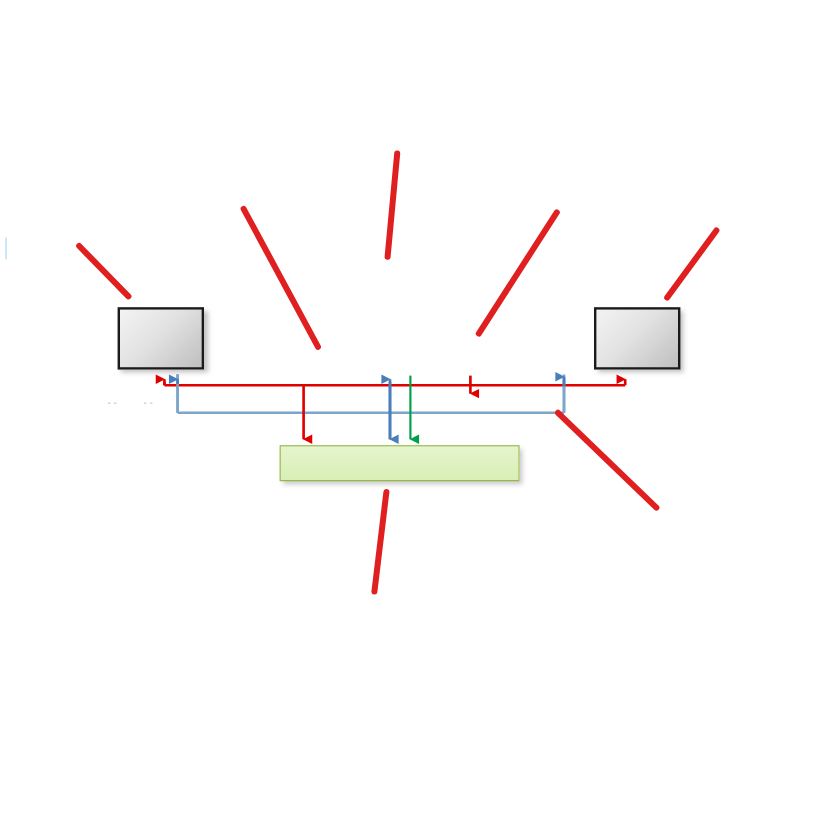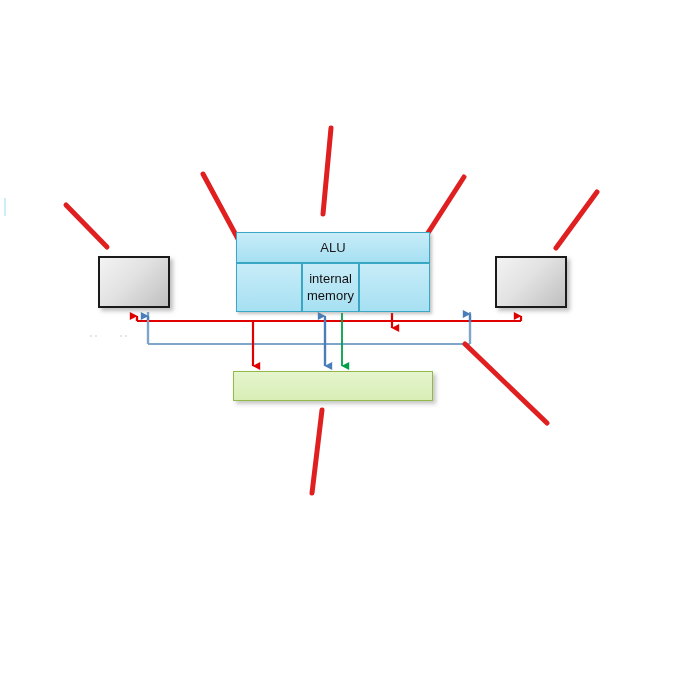--- a/index.html
+++ b/index.html
@@ -196,35 +196,20 @@
         <line x1="66" y1="205" x2="107" y2="247"></line>
         <line x1="203" y1="174" x2="265" y2="289"></line>
         <line x1="331" y1="128" x2="323" y2="214"></line>
         <line x1="399" y1="278" x2="464" y2="177"></line>
         <line x1="556" y1="248" x2="597" y2="192"></line>
         <line x1="465" y1="344" x2="547" y2="423"></line>
         <line x1="322" y1="410" x2="312" y2="493"></line>
       </g>
   </svg>
 
-  <div class="node" id="cpu-block">
-    <div class="cpu-cell" id="alu-cell">
-      <span id="alu-label">ALU</span>
-    </div>
-    <div class="cpu-cell" id="cpu-cell-left">
-      <span></span>
-    </div>
-    <div class="cpu-cell" id="cpu-cell-mid">
-      <span class="line">internal</span>
-      <span class="line">memory</span>
-    </div>
-    <div class="cpu-cell" id="cpu-cell-right">
-      <span></span>
-    </div>
-  </div>
 
   <div class="node gray-box" id="input-device-box">
     <span></span>
   </div>
 
   <div class="node gray-box" id="output-device-box">
     <span></span>
   </div>
 
   <div class="node" id="main-memory-box">

